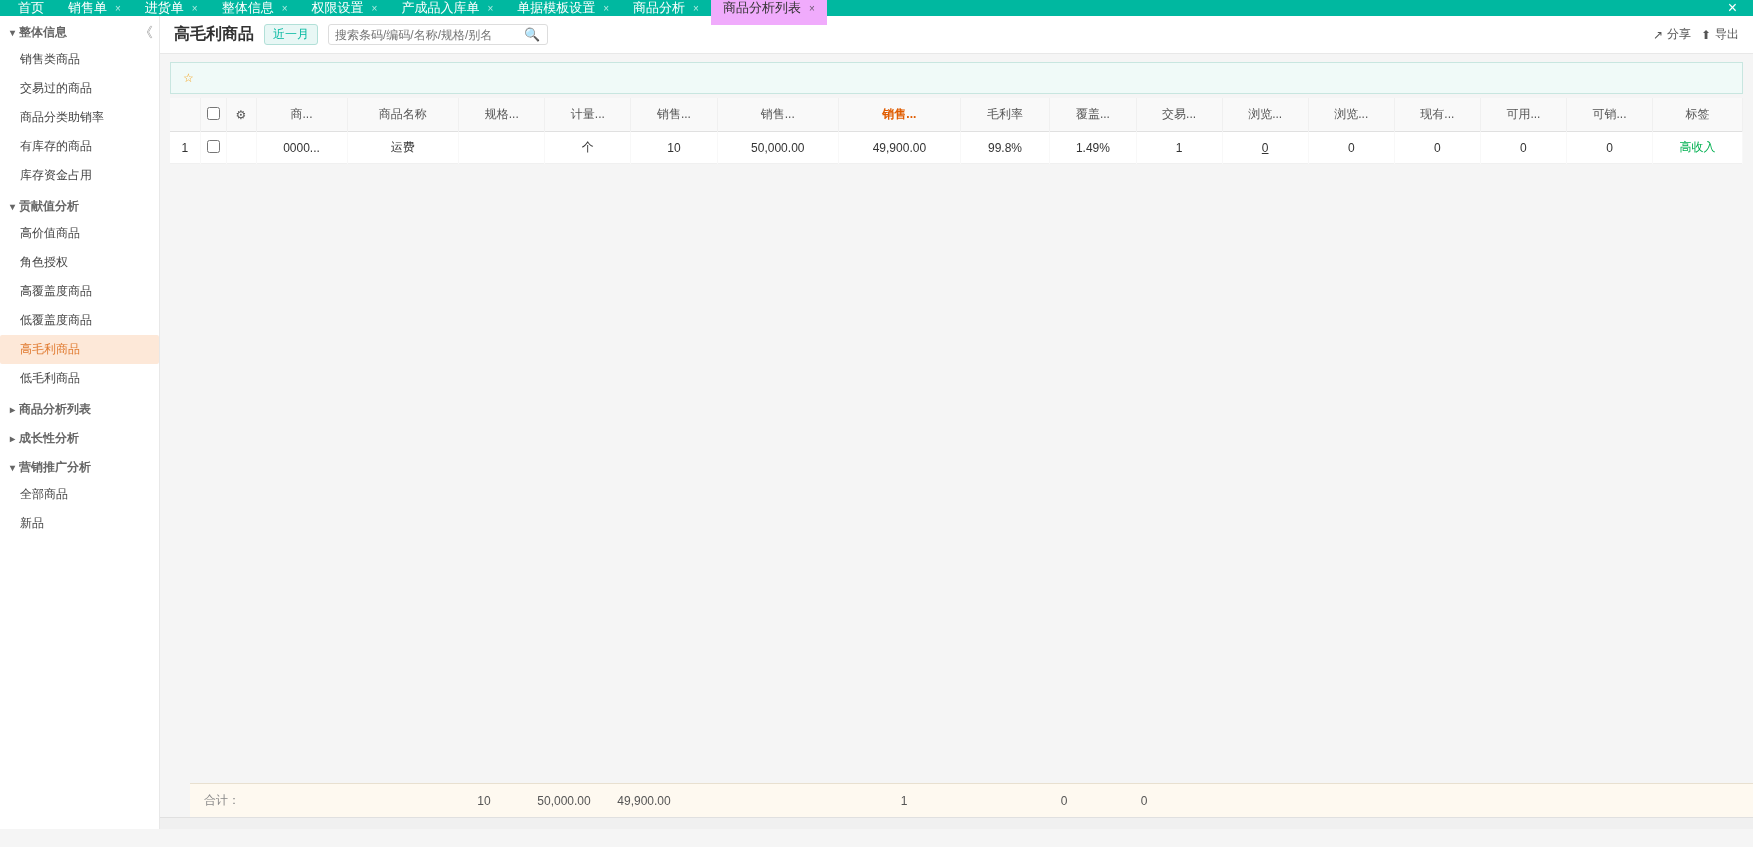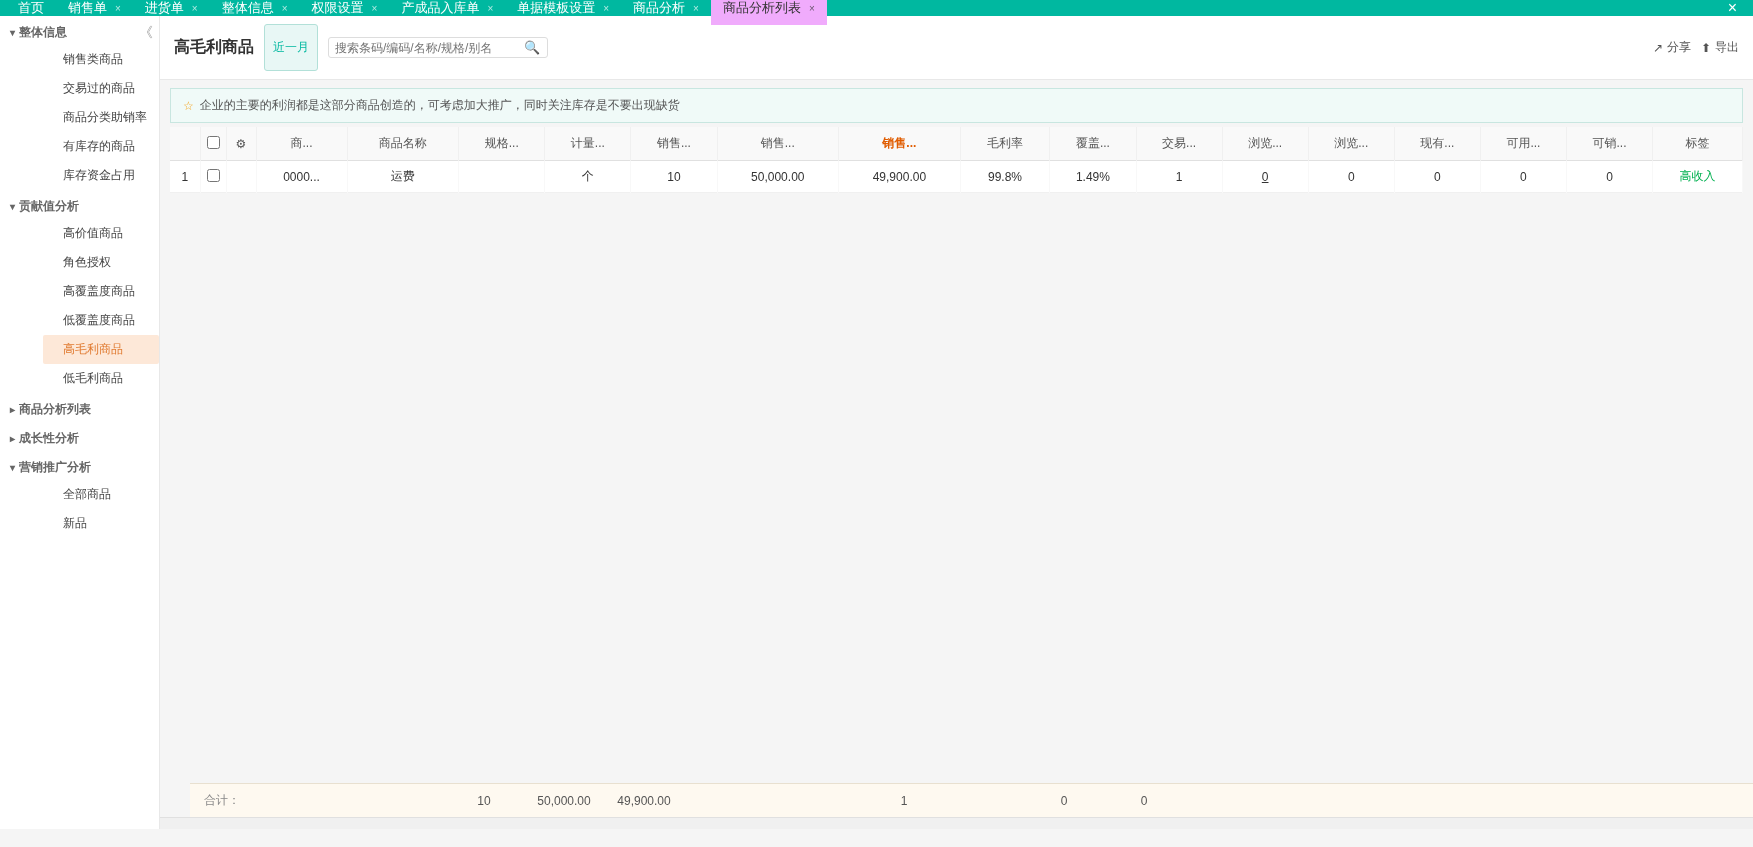--- a/index.html
+++ b/index.html
@@ -74,21 +74,20 @@
       font-weight: bold;
       cursor: pointer;
     }
     .sidebar-group-title .arrow { margin-right: 4px; font-size: 10px; }
     .sidebar-item {
       padding: 6px 12px 6px 20px;
       font-size: 12px;
       color: #444;
       cursor: pointer;
       white-space: nowrap;
-      margin-left: 43px;
     }
     .sidebar-item.active {
       background: #fde8d8;
       color: #e07a30;
       border-radius: 2px;
     }
 
     
     .content {
       flex: 1;
@@ -110,21 +109,21 @@
     .content-header .page-title {
       font-size: 16px;
       font-weight: bold;
       color: #333;
     }
     .content-header .filter-btn {
       background: #e8f7f5;
       color: #00b8a0;
       border: 1px solid #b2e0d8;
       border-radius: 3px;
-      padding: 14px 8px;
+      padding: 1px 8px;
       font-size: 12px;
       cursor: pointer;
     }
     .search-box {
       display: flex;
       align-items: center;
       border: 1px solid #ddd;
       border-radius: 3px;
       padding: 2px 6px;
       background: #fff;
@@ -339,21 +338,20 @@
         </div>
         <div class="action-btn">
           <span>⬆</span>
           <span>导出</span>
         </div>
       </div>
     </div>
 
     <div class="info-bar">
       <span class="info-icon">☆</span>
-      <span>企业的主要的利润都是这部分商品创造的，可考虑加大推广，同时关注库存是不要出现缺货</span>
     </div>
 
     <div class="table-container">
       <table>
         <thead>
           <tr>
             <th style="width:30px;"></th>
             <th class="checkbox-cell">
               <input type="checkbox" style="">
             </th>

